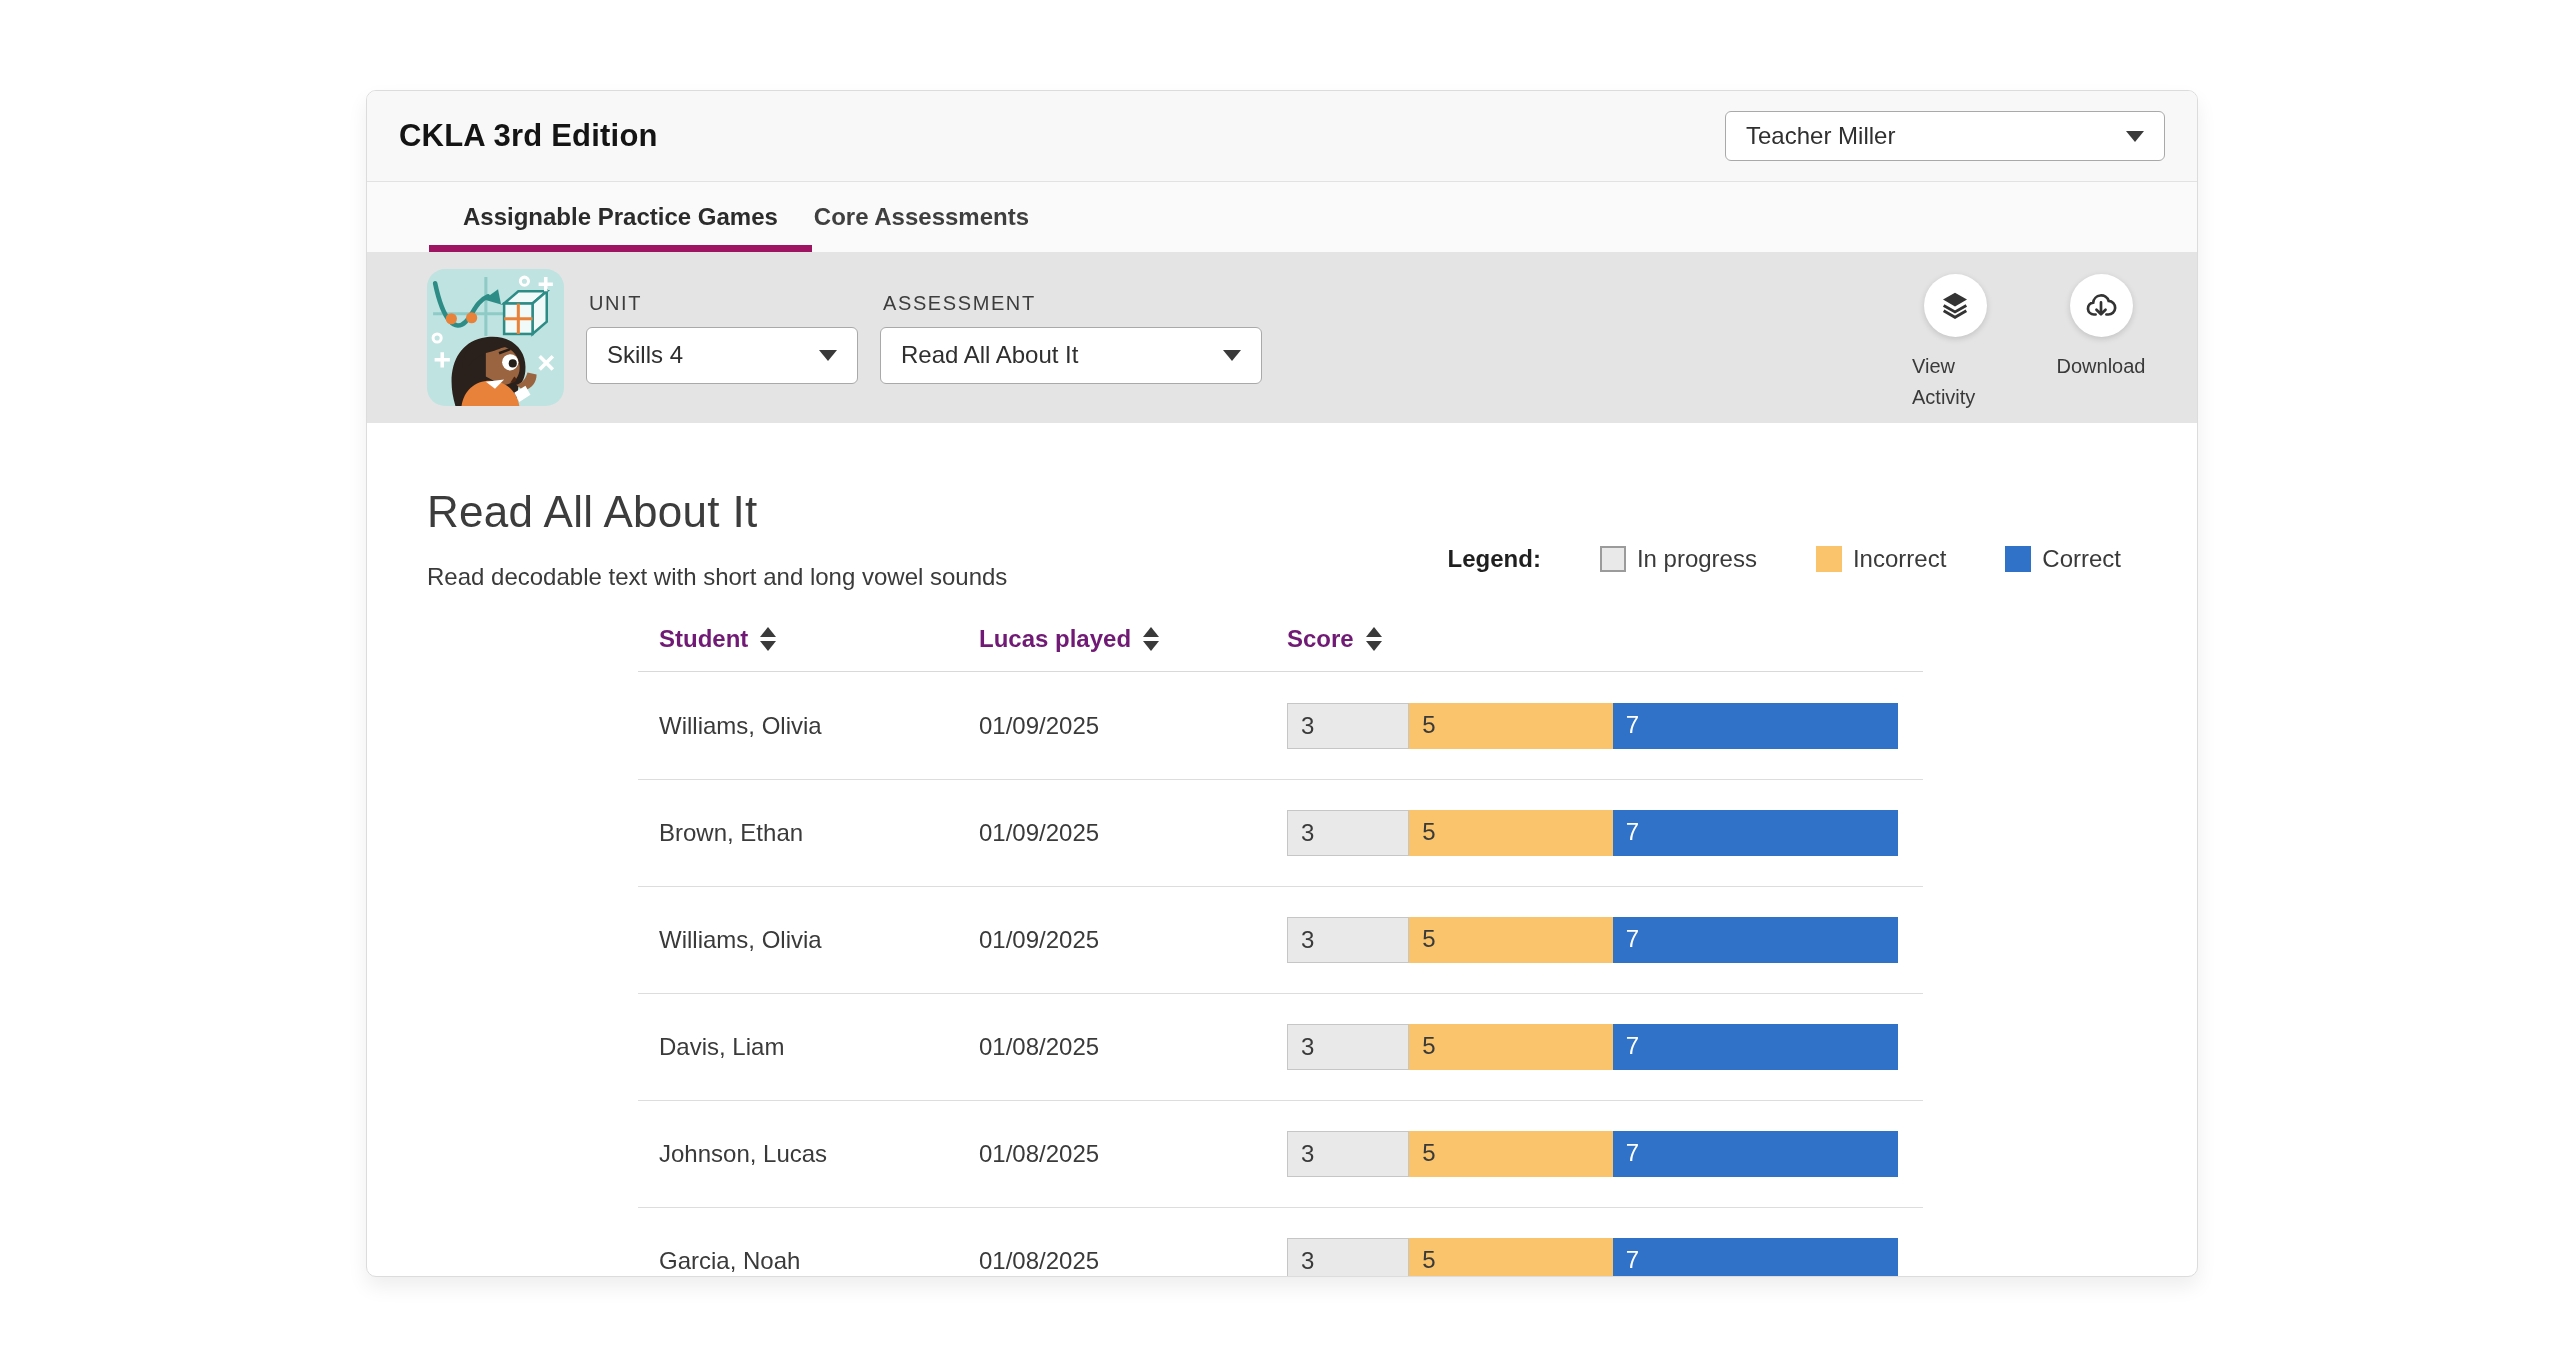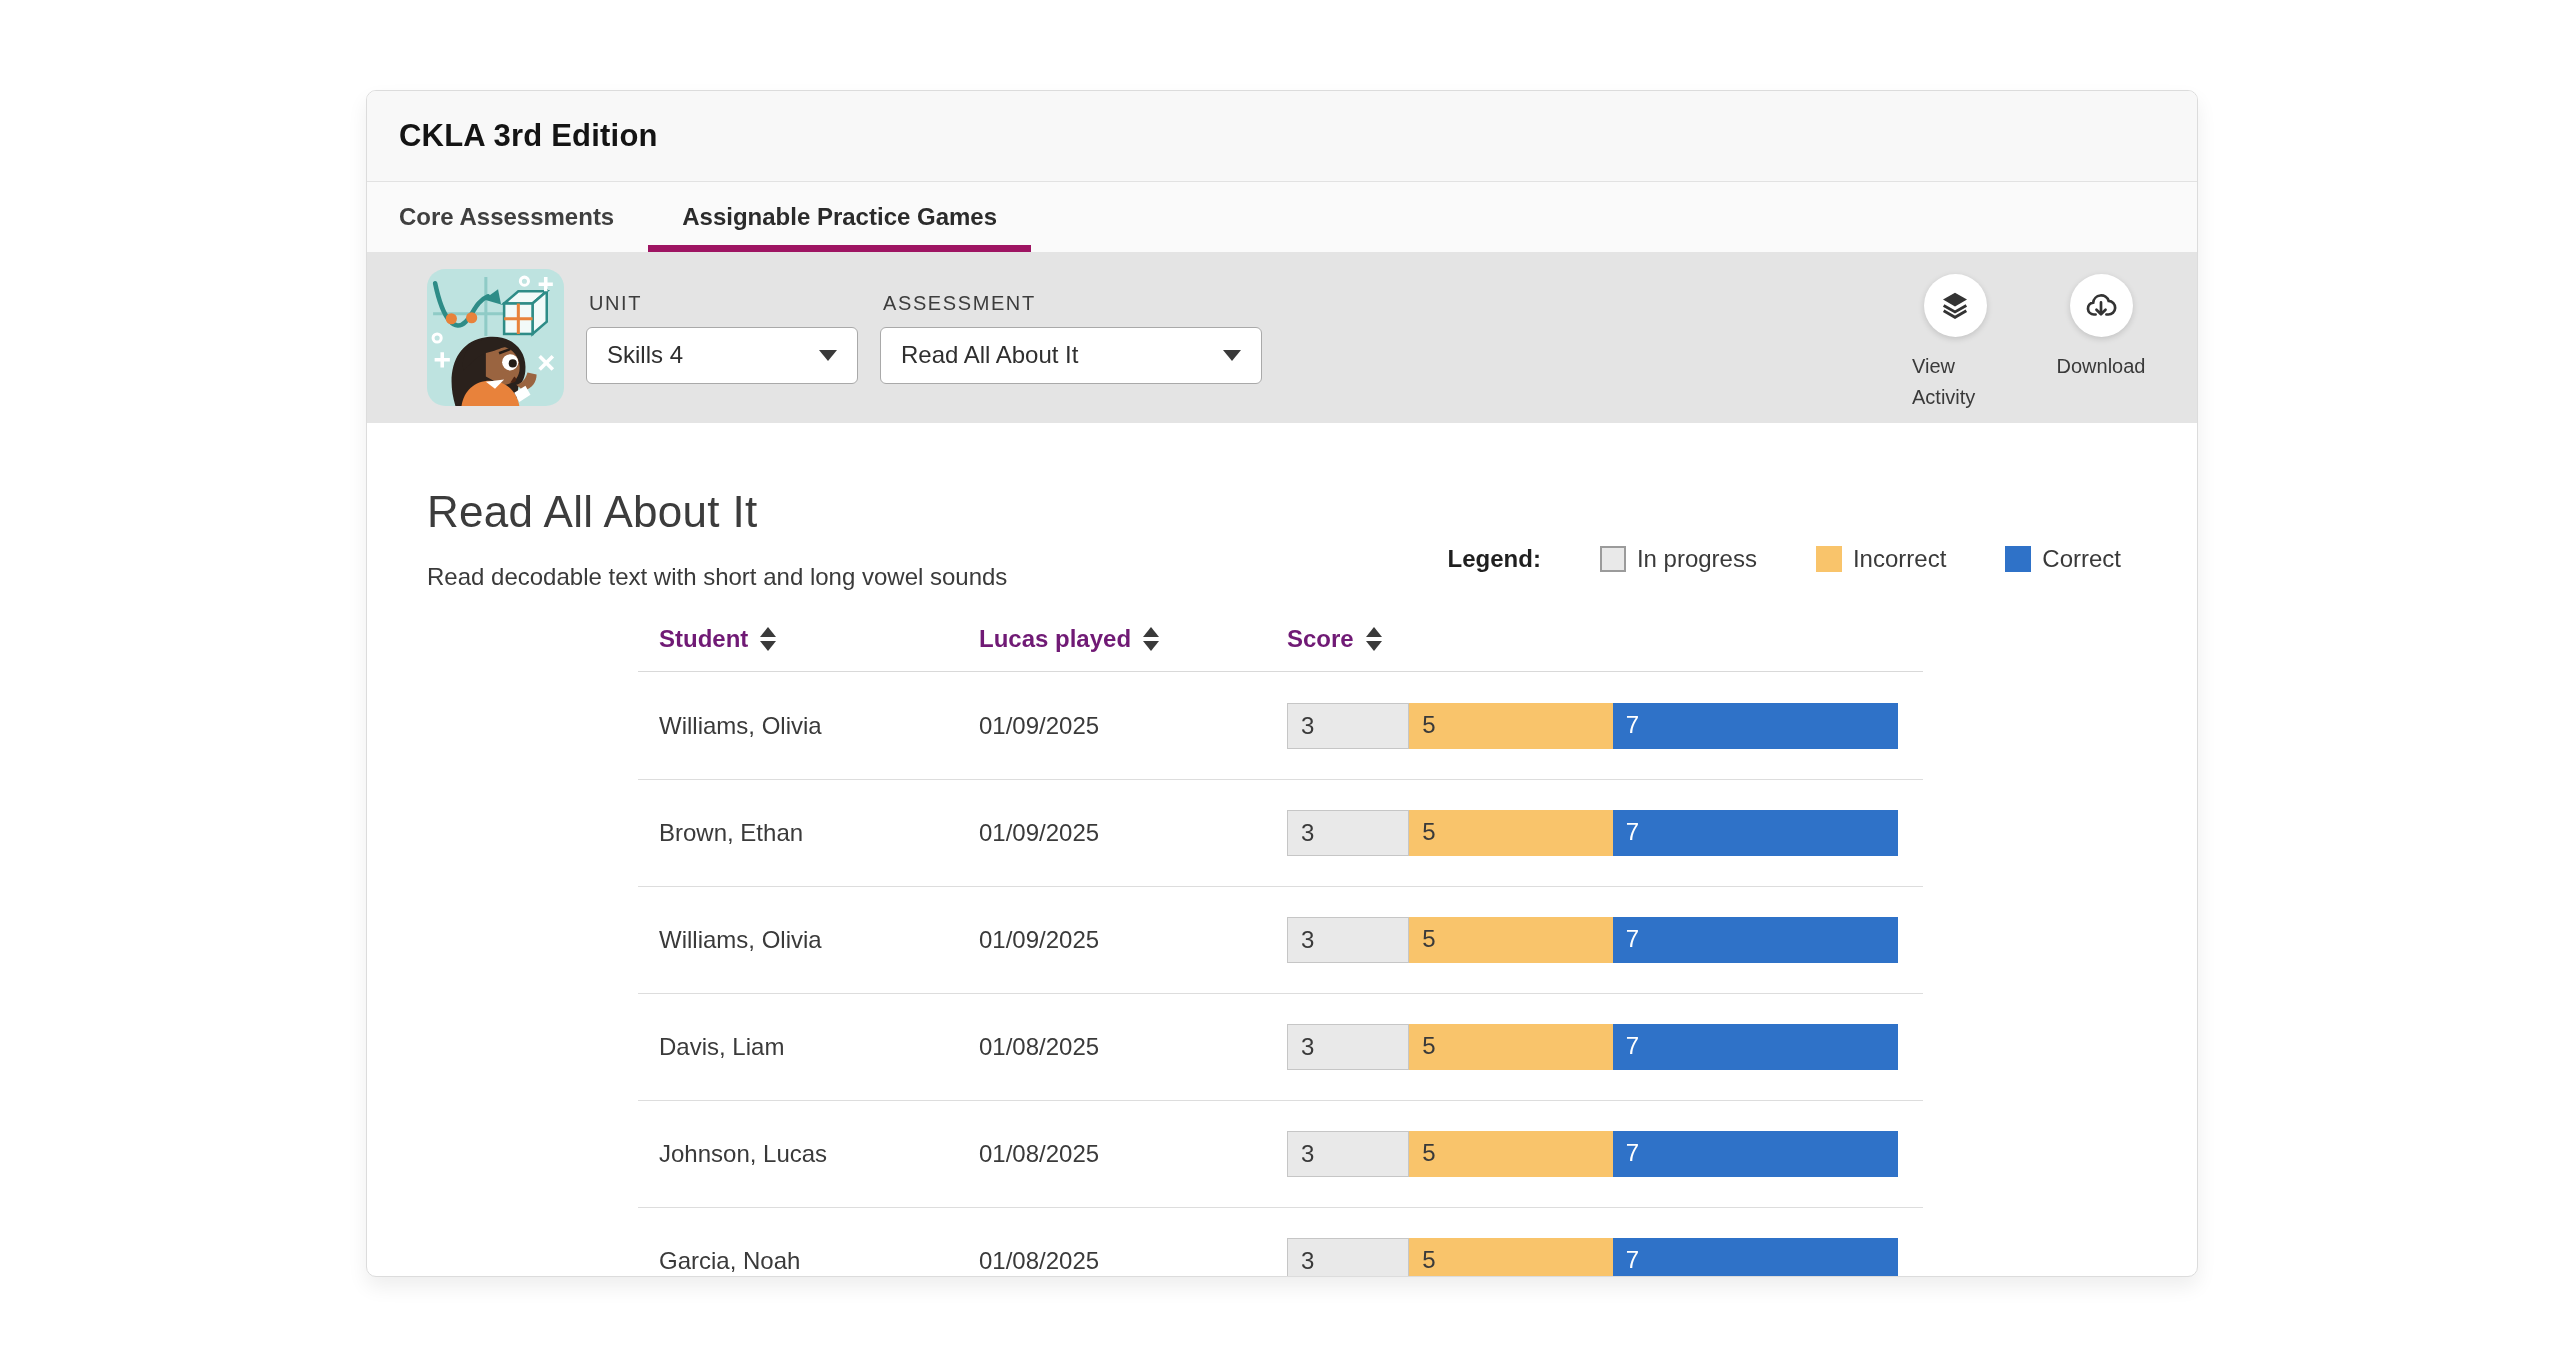--- a/index.html
+++ b/index.html
@@ -94,25 +94,29 @@
   
   .icon-svg { display:block; }
 </style>
 </head>
 <body>
 
 <div class="card">
 
   <div class="card-header">
     <div class="card-title">CKLA 3rd Edition</div>
+    <div class="select-box teacher-select">
+      <span>Teacher Miller</span>
+      <span class="caret-down"></span>
+    </div>
   </div>
 
   <div class="tabs-row">
+    <div class="tab active">Assignable Practice Games</div>
     <div class="tab inactive">Core Assessments</div>
-    <div class="tab active">Assignable Practice Games</div>
   </div>
 
   <div class="filter-band">
 
     <svg class="avatar" viewBox="0 0 135 135">
       <defs>
           <clipPath id="avclip">
             <rect width="135" height="135" rx="18"></rect>
           </clipPath>
         </defs>

